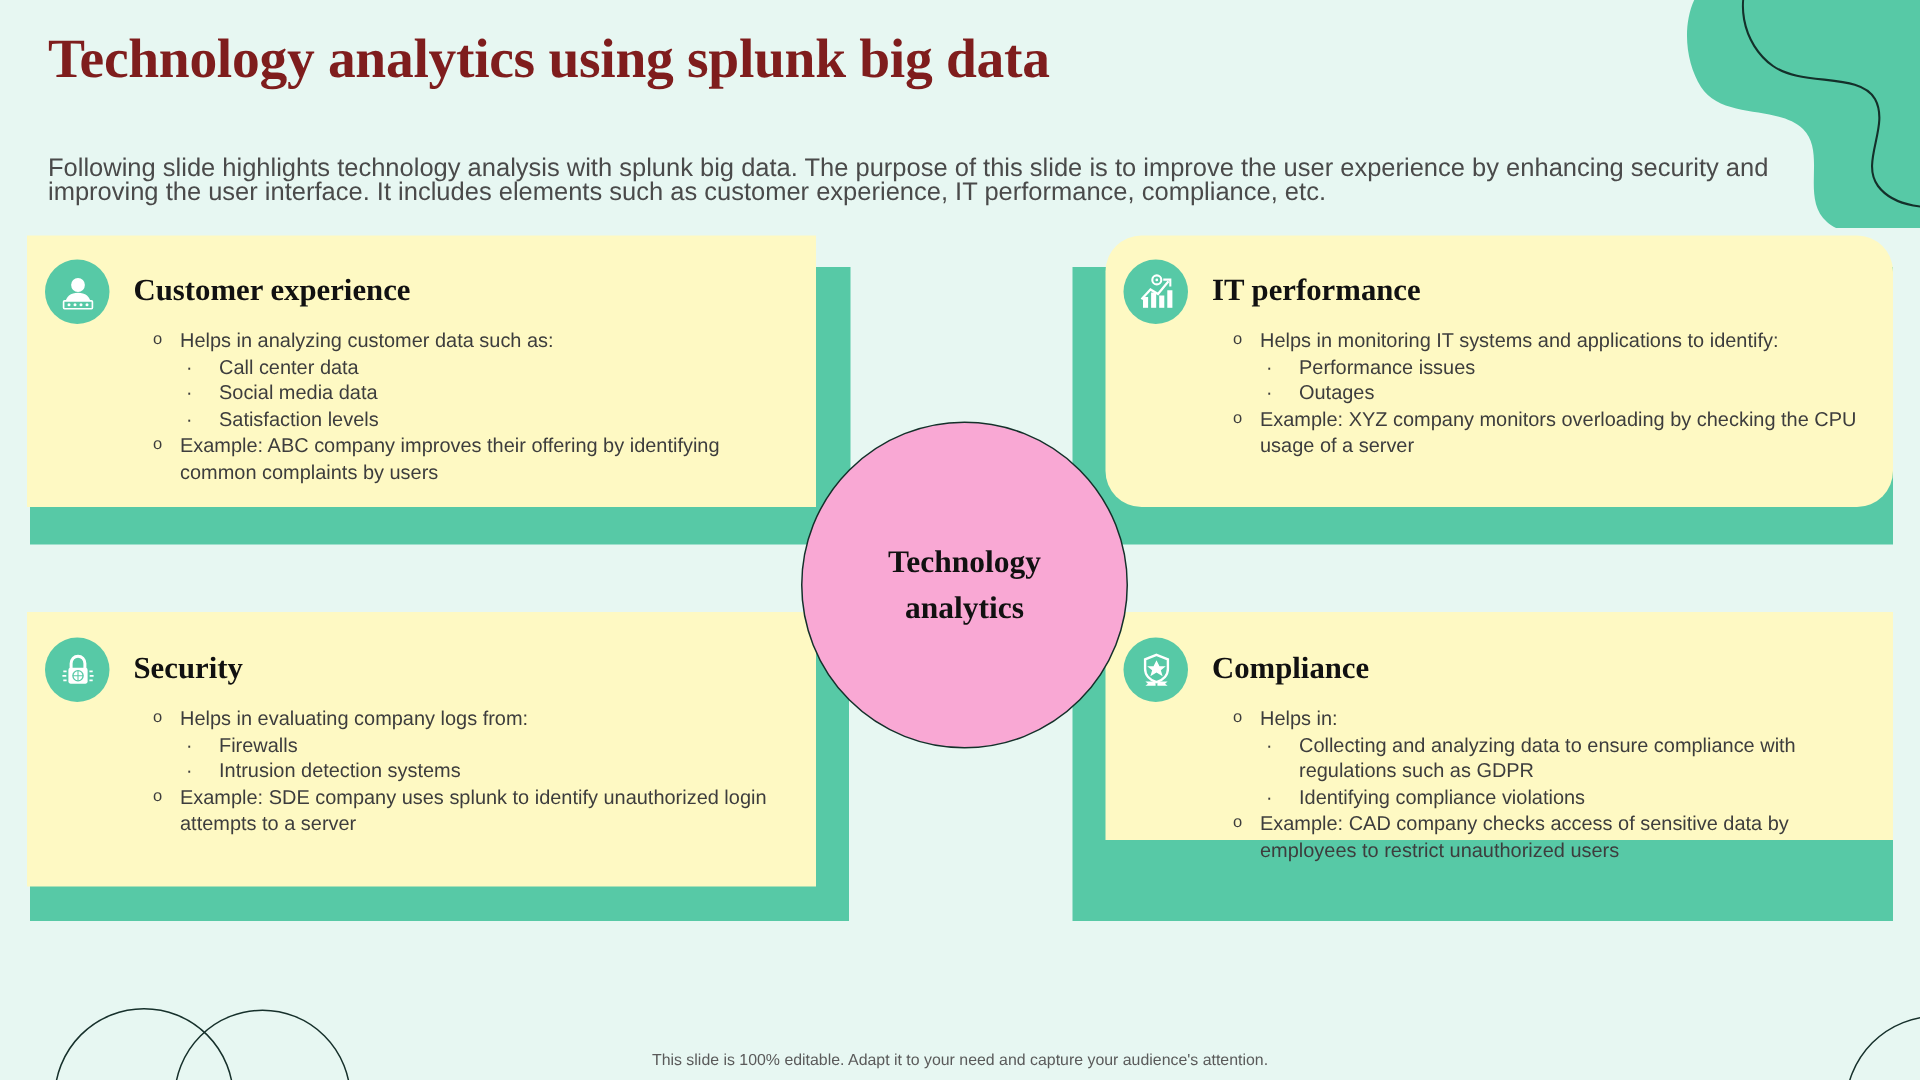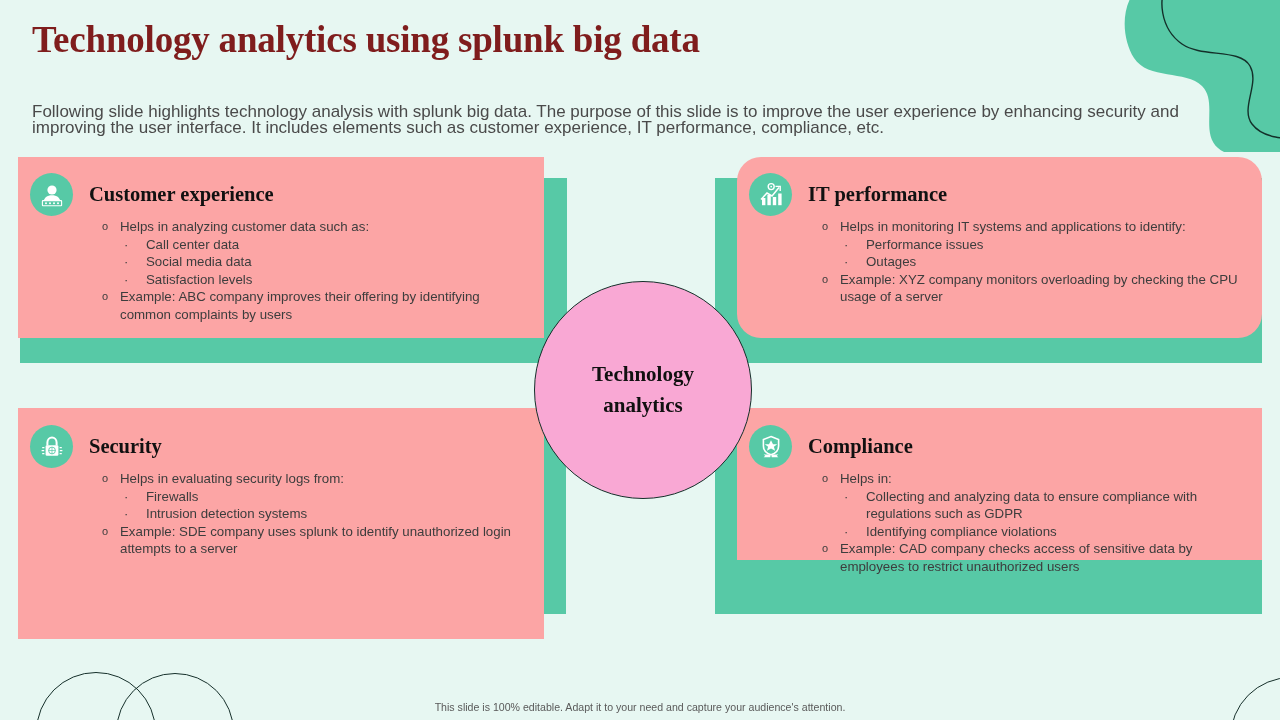--- a/index.html
+++ b/index.html
@@ -23,21 +23,21 @@
     font-weight:bold;font-size:37px;line-height:44px;color:#7f1d1d;
     letter-spacing:-0.2px;
   }
   .subtitle{
     position:absolute;left:32px;top:72px;width:1180px;
     font-size:17px;line-height:16px;color:#4a4a4a;margin-top:32px;
   }
 
   
   .accent{position:absolute;background:#57c9a6;}
-  .card{position:absolute;background:#fca5a5;}
+  .card{position:absolute;background:#fef9c3;}
 
   .card-head{position:absolute;display:flex;align-items:center;}
   .badge{
     width:43px;height:43px;border-radius:50%;background:#57c9a6;
     display:flex;align-items:center;justify-content:center;flex:0 0 auto;
   }
   .badge svg{display:block;}
   .card-title{
     font-family:"Liberation Serif",serif;font-weight:bold;
     font-size:20.5px;color:#111;margin-left:16px;white-space:nowrap;
@@ -156,38 +156,38 @@
         <span class="tx">Outages</span>
       </div>
       <div class="lvl1">
         <span class="mk">o</span>
         <span class="tx">Example: XYZ company monitors overloading by checking the CPU usage of a server</span>
       </div>
     </div>
   </div>
 
   <div class="accent" style="left:20px;top:430px;width:546px;height:184px;"></div>
-  <div class="card" style="left:18px;top:408px;width:526px;height:231px;">
+  <div class="card" style="left:18px;top:408px;width:526px;height:183px;">
     <div class="card-head" style="left:12px;top:17px;">
       <div class="badge">
         <svg width="28" height="28" viewBox="0 0 28 28">
           <path d="M9.4,12.4 L9.4,9.4 C9.4,6.5 11.5,4.5 14,4.5 C16.5,4.5 18.6,6.5 18.6,9.4 L18.6,12.4" fill="none" stroke="#ffffff" stroke-width="2"></path>
           <rect x="7.6" y="12.2" width="12.8" height="10.6" rx="1.4" fill="#ffffff"></rect>
           <circle cx="14" cy="17.5" r="3.4" fill="none" stroke="#57c9a6" stroke-width="0.9"></circle>
           <path d="M10.6,17.5 L17.4,17.5 M14,14.1 L14,20.9" stroke="#57c9a6" stroke-width="0.7"></path>
           <path d="M4.2,14.6 L6.4,14.6 M3.6,17.6 L6.2,17.6 M4.2,20.6 L6.4,20.6" stroke="#ffffff" stroke-width="1.2"></path>
           <path d="M21.6,14.6 L23.8,14.6 M21.8,17.6 L24.4,17.6 M21.6,20.6 L23.8,20.6" stroke="#ffffff" stroke-width="1.2"></path>
         </svg>
       </div>
       <div class="card-title">Security</div>
     </div>
     <div class="body" style="left:84px;top:62px;width:426px;">
       <div class="lvl1">
         <span class="mk">o</span>
-        <span class="tx">Helps in evaluating security logs from:</span>
+        <span class="tx">Helps in evaluating company logs from:</span>
       </div>
       <div class="lvl2">
         <span class="mk">·</span>
         <span class="tx">Firewalls</span>
       </div>
       <div class="lvl2">
         <span class="mk">·</span>
         <span class="tx">Intrusion detection systems</span>
       </div>
       <div class="lvl1">

